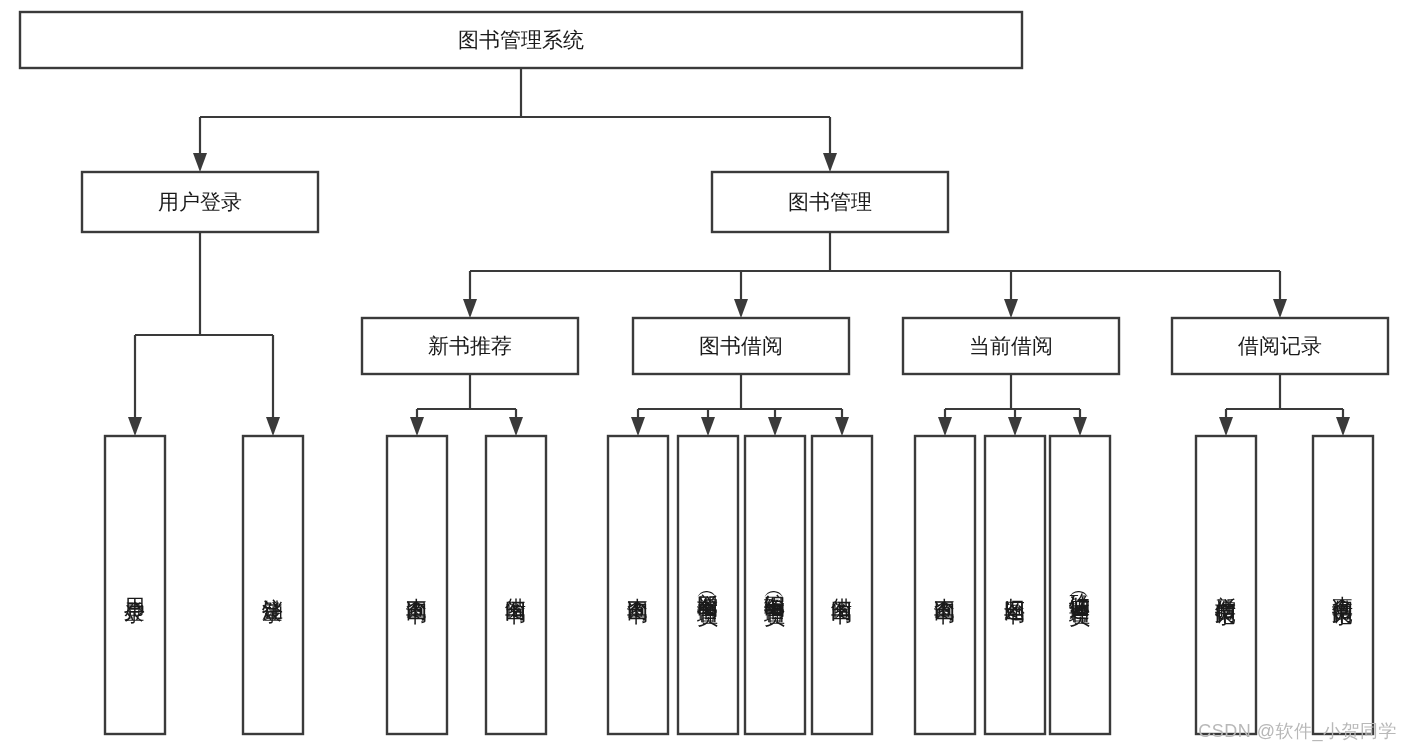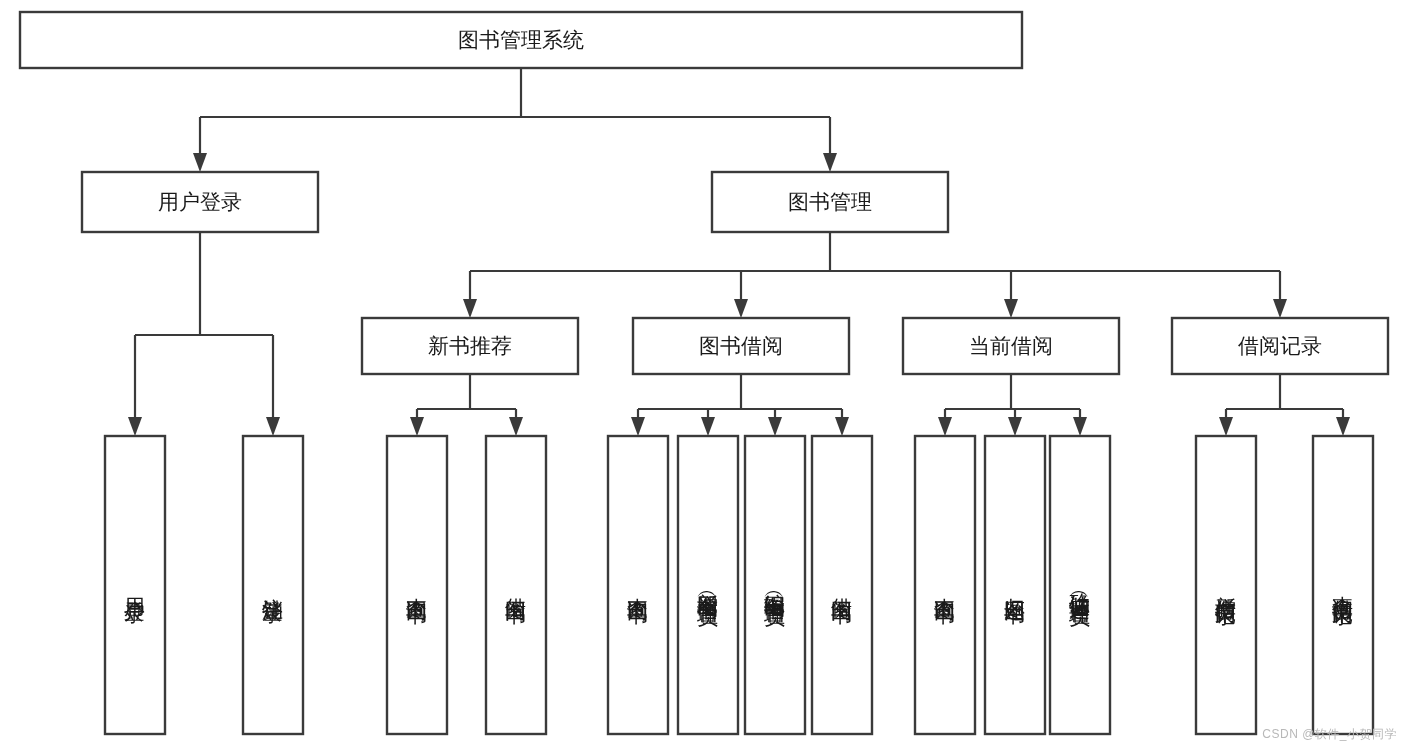--- a/index.html
+++ b/index.html
@@ -65,21 +65,21 @@
     display: flex;
     align-items: flex-start;
     justify-content: center;
     pointer-events: none;
   }
   .watermark {
     position: absolute;
     right: 8px;
     bottom: 4px;
     font-family: "Liberation Sans", "DejaVu Sans", sans-serif;
-    font-size: 12px;
+    font-size: 18px;
     color: #b8b8b8;
     letter-spacing: 0.5px;
     white-space: nowrap;
   }
 </style>
 </head>
 <body>
 
 <div id="diagram-root">
 

